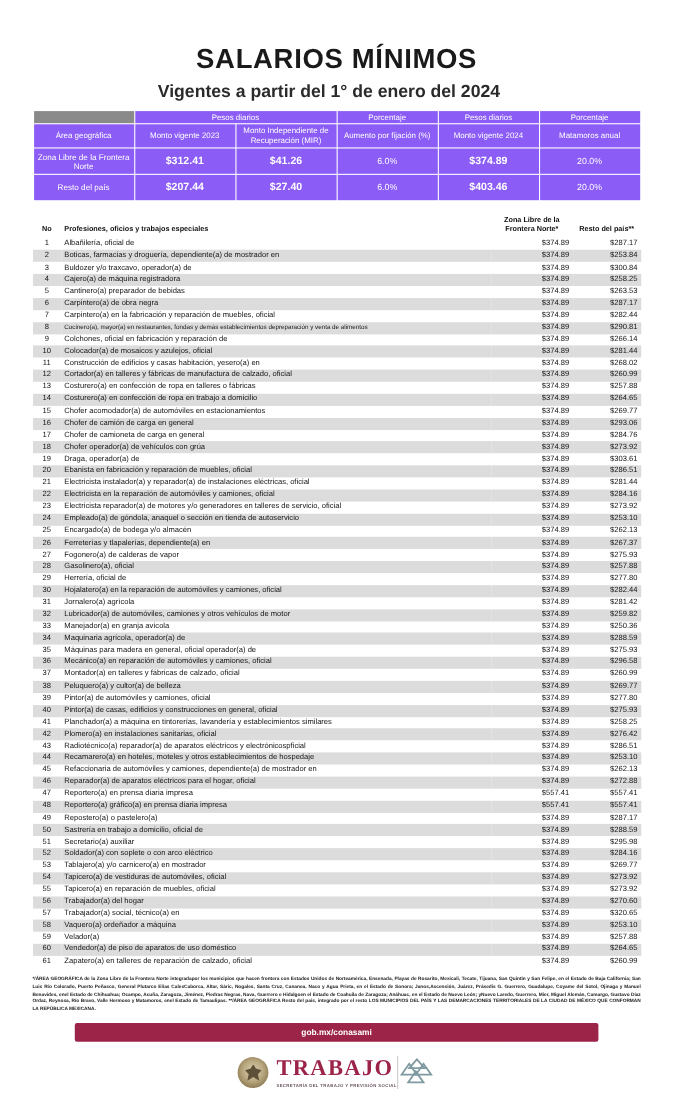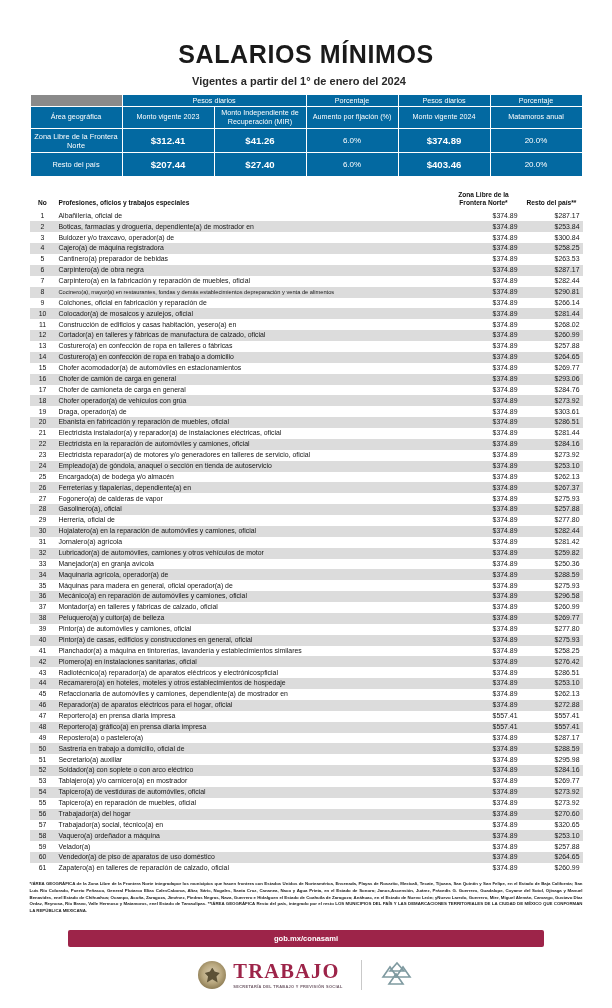--- a/index.html
+++ b/index.html
@@ -17,36 +17,36 @@
   
   .title-wrap { text-align: center; padding-top: 40px; }
   .main-title {
     font-size: 25px;
     font-weight: bold;
     letter-spacing: 0.6px;
     color: #1a1a1a;
     margin: 0;
   }
   .subtitle {
-    font-size: 11px;
+    font-size: 16px;
     font-weight: bold;
     color: #2a2a2a;
     margin: 6px 14px 0 0;
   }
 
   
   .summary-table {
     width: 553px;
     margin: 7px auto 0 auto;
     border-collapse: separate;
     border-spacing: 1px;
     table-layout: fixed;
   }
   .summary-table td, .summary-table th {
-    background: #0369a1;
+    background: #8b5cf6;
     color: #ffffff;
     text-align: center;
     vertical-align: middle;
     font-weight: normal;
     border: 0;
     padding: 1px 2px;
   }
   .sg-top td { font-size: 7.2px; height: 11px; }
   .sg-sub td { font-size: 7.2px; height: 21px; line-height: 1.15; margin-top: 21px; }
   .sg-data td { font-size: 8.6px; height: 23px; }
@@ -111,21 +111,20 @@
     text-align: center;
     font-size: 7.6px;
     font-weight: bold;
     padding: 4px 0;
     border-radius: 2px;
   }
   .logos {
     display: flex;
     align-items: center;
     justify-content: center;
-    gap: 18px;
     padding: 13px 0 18px 0;
     border-radius: 12px;
   }
   .logo-unit { display: flex; align-items: center; gap: 7px; }
   .eagle {
     width: 28px; height: 28px;
     border-radius: 50%;
     background: radial-gradient(circle at 50% 45%, #d9cdb4 0%, #b9a87f 45%, #8d7c54 75%, #6f6142 100%);
     position: relative;
     flex: 0 0 auto;

